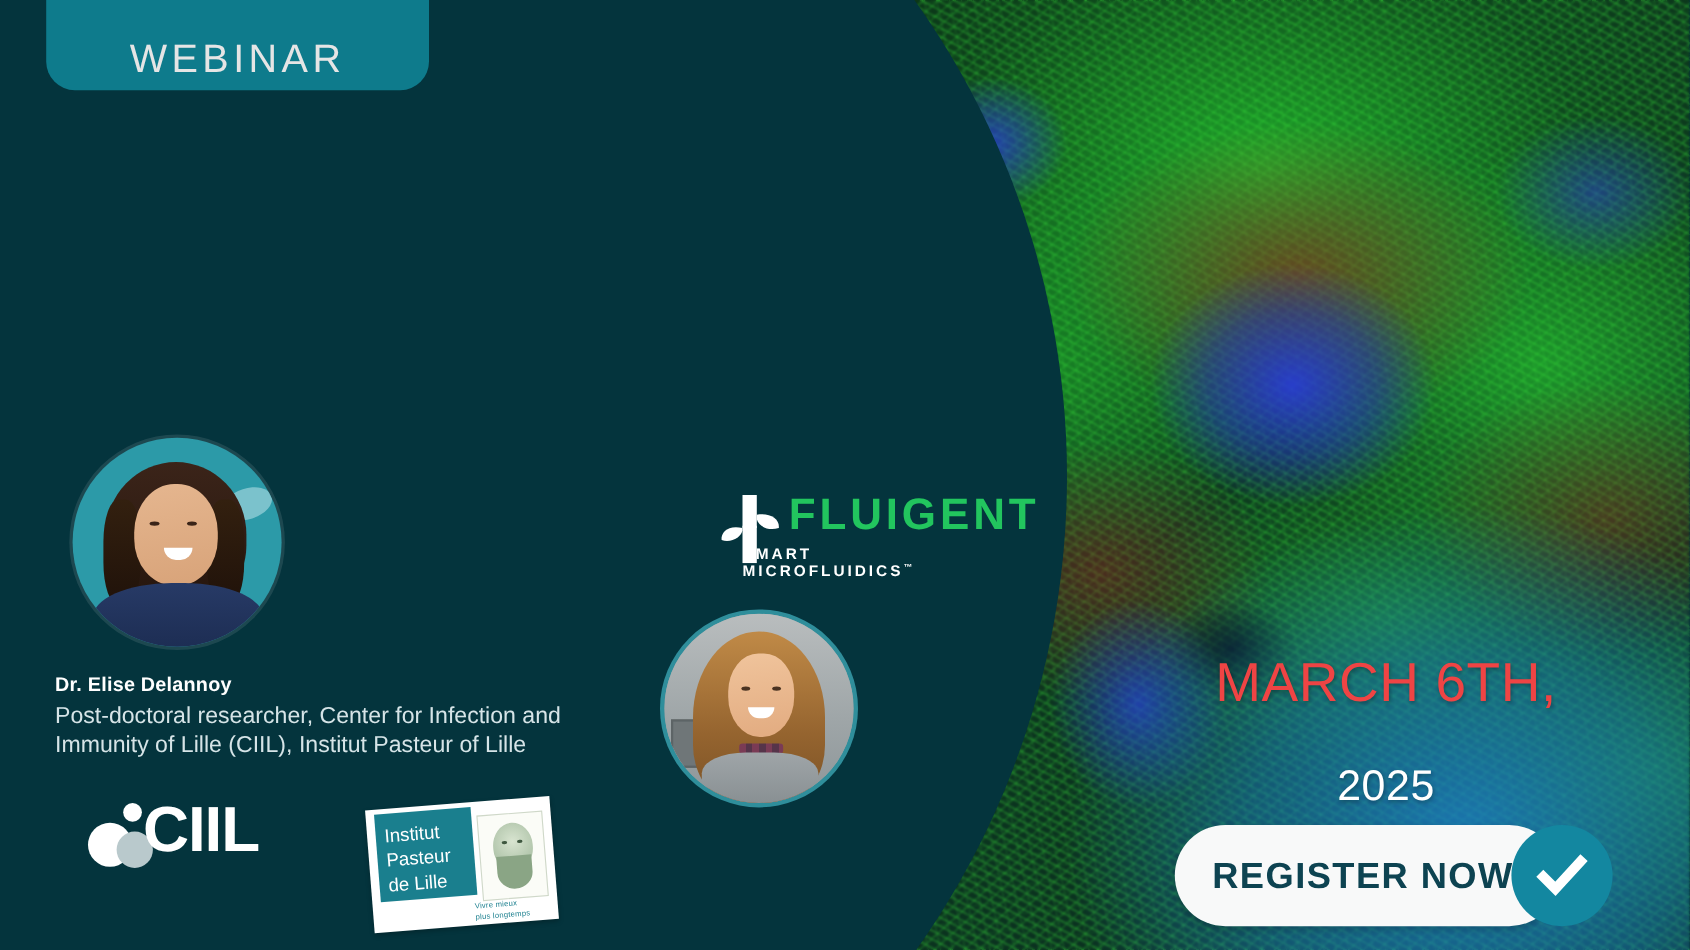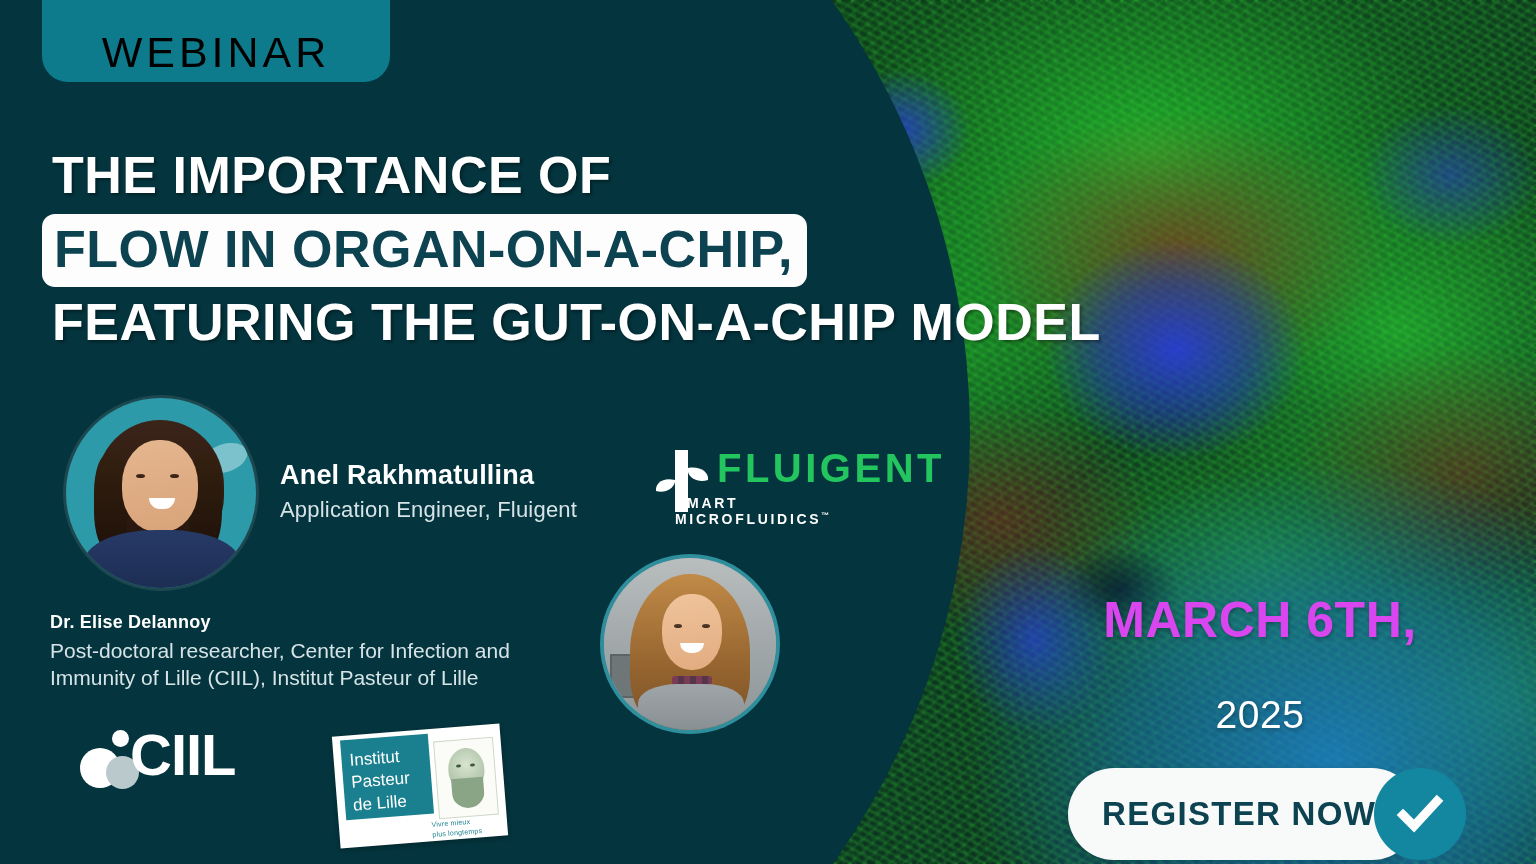--- a/index.html
+++ b/index.html
@@ -63,21 +63,21 @@
 
   
   #webinar-badge{
     position:absolute; left:42px; top:0;
     width:348px; height:82px;
     background:#0e7b8c;
     border-radius:0 0 26px 26px;
     display:flex; align-items:center; justify-content:center;
   }
   #webinar-badge .label{
-    color:#000000; font-size:43px; font-weight:400;
+    color:#e5e5e5; font-size:36px; font-weight:400;
     letter-spacing:4px;
     margin-top:23px;
   }
 
   
   #title-block{ position:absolute; left:52px; top:145px; width:1230px; }
   .t-line{
     font-size:52px; font-weight:700; color:#ffffff;
     letter-spacing:.5px; line-height:1.16; white-space:nowrap;
     text-shadow:2px 2px 3px rgba(0,0,0,.35);
@@ -253,32 +253,32 @@
     position:absolute; left:96px; top:88px;
     transform:rotate(-4.5deg);
     color:#1a7f8e; font-size:7px; line-height:1.45; letter-spacing:.2px;
   }
 
   
   #event-date{
     position:absolute; right:66px; top:594px; text-align:center; width:420px;
   }
   #event-date .d1{
-    font-size:50px; font-weight:700; color:#d946ef; letter-spacing:.5px; line-height:1.05;
+    font-size:50px; font-weight:400; color:#ef4444; letter-spacing:.5px; line-height:1.05;
     text-shadow:1px 2px 4px rgba(0,0,0,.30);
   }
   #event-date .d2{
     font-size:39px; font-weight:400; color:#ffffff; letter-spacing:.5px; line-height:1.15;
     text-shadow:1px 2px 4px rgba(0,0,0,.30);
     margin-top:46px;
   }
 
   
   #register-btn{
-    position:absolute; left:1068px; top:768px;
+    position:absolute; left:1068px; top:750px;
     width:398px; height:72px;
   }
   #register-btn .pill{
     position:absolute; left:0; top:0; width:350px; height:92px;
     background:#f8f9f9; border-radius:46px;
     display:flex; align-items:center;
     box-shadow:0 3px 8px rgba(0,0,0,.22);
   }
   #register-btn .pill span{
     margin-left:34px; font-size:33px; font-weight:700;
@@ -297,40 +297,31 @@
 <div id="bg-photo"></div>
 <div id="panel-circle"></div>
 <div id="panel-left-fill"></div>
 
 <div id="content">
 
   <div id="webinar-badge">
     <div class="label">WEBINAR</div>
   </div>
 
-  <div id="title-block">
-    <div class="t-line">THE IMPORTANCE OF</div>
-    <div><span class="t-line hl">FLOW IN ORGAN-ON-A-CHIP,</span></div>
-    <div class="t-line">FEATURING THE GUT-ON-A-CHIP MODEL</div>
-  </div>
 
   <div id="speaker1-photo">
     <div class="hilite"></div>
     <div class="hair"></div>
     <div class="hair-side l"></div>
     <div class="hair-side r"></div>
     <div class="face"></div>
     <div class="eye l"></div>
     <div class="eye r"></div>
     <div class="smile"></div>
     <div class="body"></div>
-  </div>
-  <div id="speaker1-text">
-    <div class="name">Anel Rakhmatullina</div>
-    <div class="role">Application Engineer, Fluigent</div>
   </div>
 
   <div id="fluigent-logo">
     <svg class="mark" viewBox="0 0 54 62">
       <path d="M20 0 h13 v30 h-13 z" fill="#ffffff"></path>
       <path d="M33 18 C45 16 54 22 53 30 C44 33 35 29 33 22 z" fill="#ffffff"></path>
       <path d="M20 30 C8 27 0 33 1 41 C10 44 19 38 20 32 z" fill="#ffffff"></path>
       <path d="M20 28 h13 v34 h-13 z" fill="#ffffff"></path>
     </svg>
     <div class="word">FLUIGENT</div>

